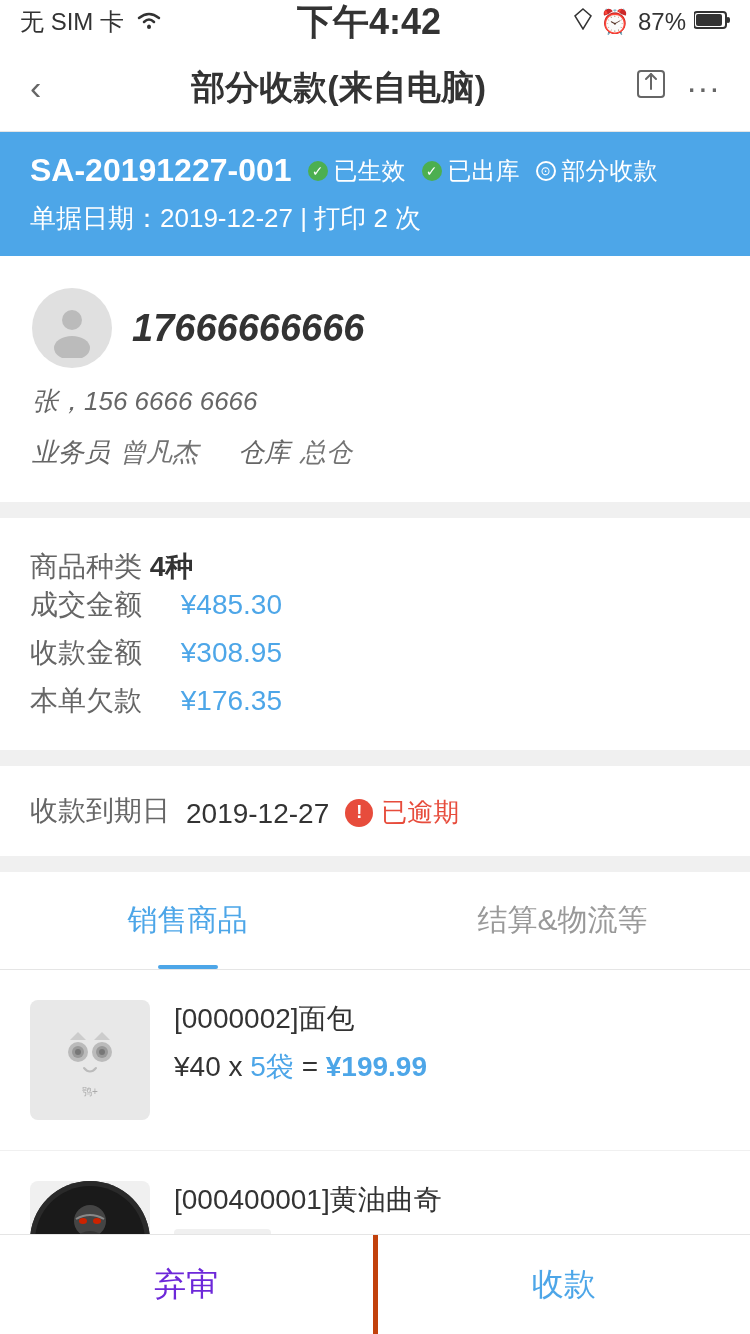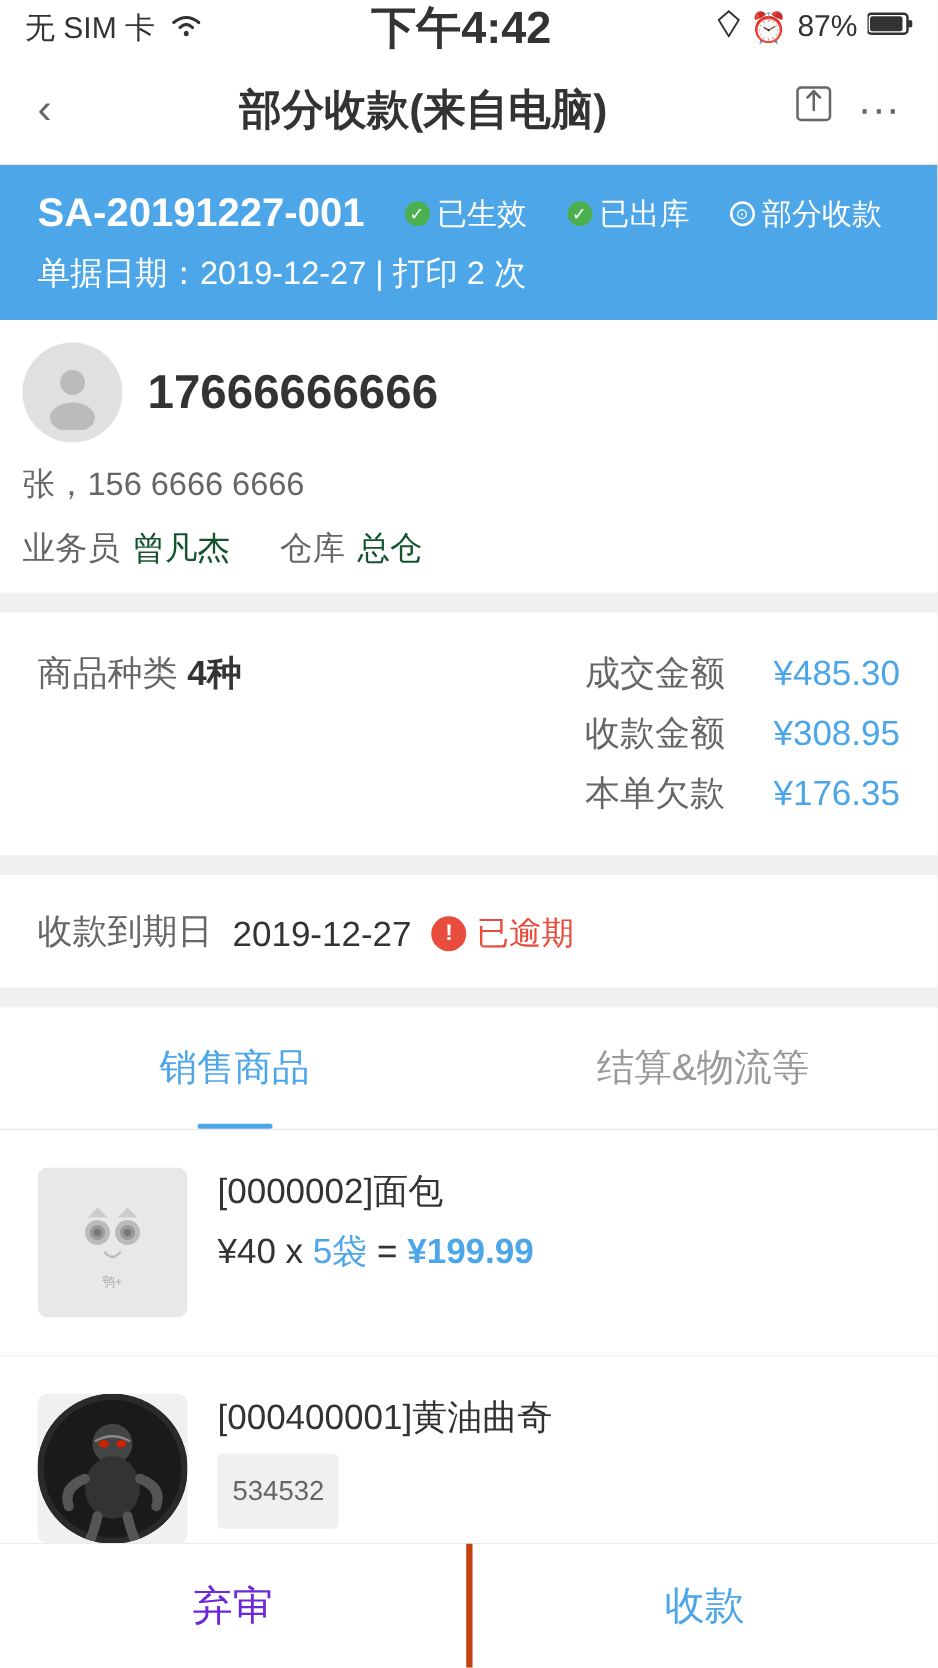--- a/index.html
+++ b/index.html
@@ -51,21 +51,21 @@
     .nav-right { display: flex; align-items: center; gap: 20px; }
 
     
     .order-header {
       background: #4da6e8;
       padding: 20px 30px;
     }
     .order-header-top {
       display: flex;
       align-items: center;
-      gap: 32px;
+      gap: 16px;
       margin-bottom: 12px;
     }
     .order-id {
       font-size: 32px;
       font-weight: 700;
       color: #fff;
     }
     .status-badge {
       display: flex;
       align-items: center;
@@ -96,22 +96,23 @@
       font-size: 12px;
     }
     .order-date {
       font-size: 26px;
       color: #fff;
     }
 
     
     .customer-section {
       background: #fff;
-      padding: 18px;
+      padding: 32px;
       margin-bottom: 16px;
+      font-style: italic;
     }
     .customer-top {
       display: flex;
       align-items: center;
       gap: 20px;
       margin-bottom: 16px;
     }
     .avatar {
       width: 80px;
       height: 80px;
@@ -135,30 +136,31 @@
       margin-bottom: 16px;
     }
     .customer-meta {
       display: flex;
       gap: 40px;
       font-size: 26px;
       color: #333;
     }
     .customer-meta-item { display: flex; align-items: center; gap: 10px; }
     .meta-label { color: #666; }
-    .meta-value { color: #14532d; }
+    .meta-value { color: #737373; }
 
     
     .stats-section {
       background: #fff;
       padding: 30px;
       margin-bottom: 16px;
       display: flex;
       justify-content: space-between;
       align-items: flex-start;
+      flex-direction: column;
     }
     .stats-left { font-size: 28px; color: #333; }
     .stats-left-label { color: #666; }
     .stats-left-value { font-weight: 600; }
     .stats-right { text-align: right; font-size: 28px; }
     .stats-row {
       display: flex;
       justify-content: flex-end;
       align-items: center;
       gap: 20px;

